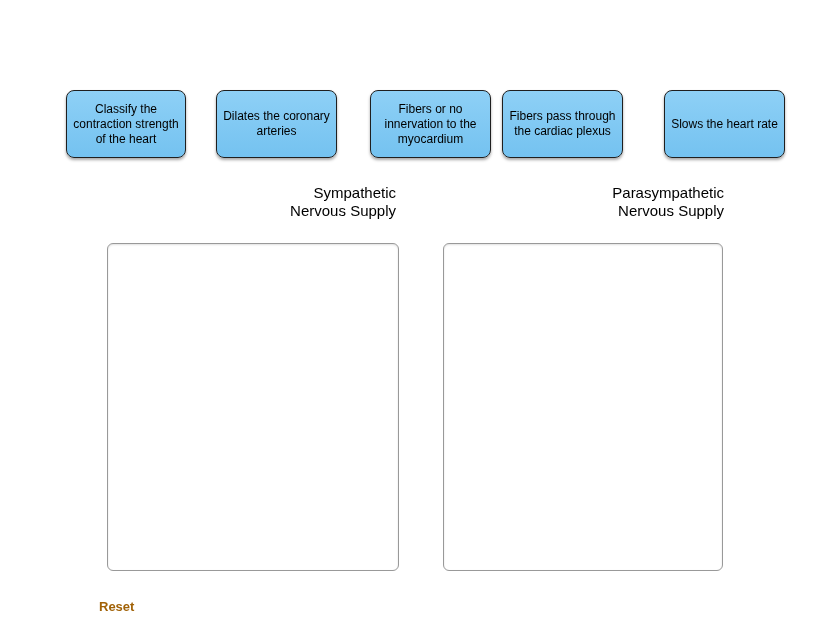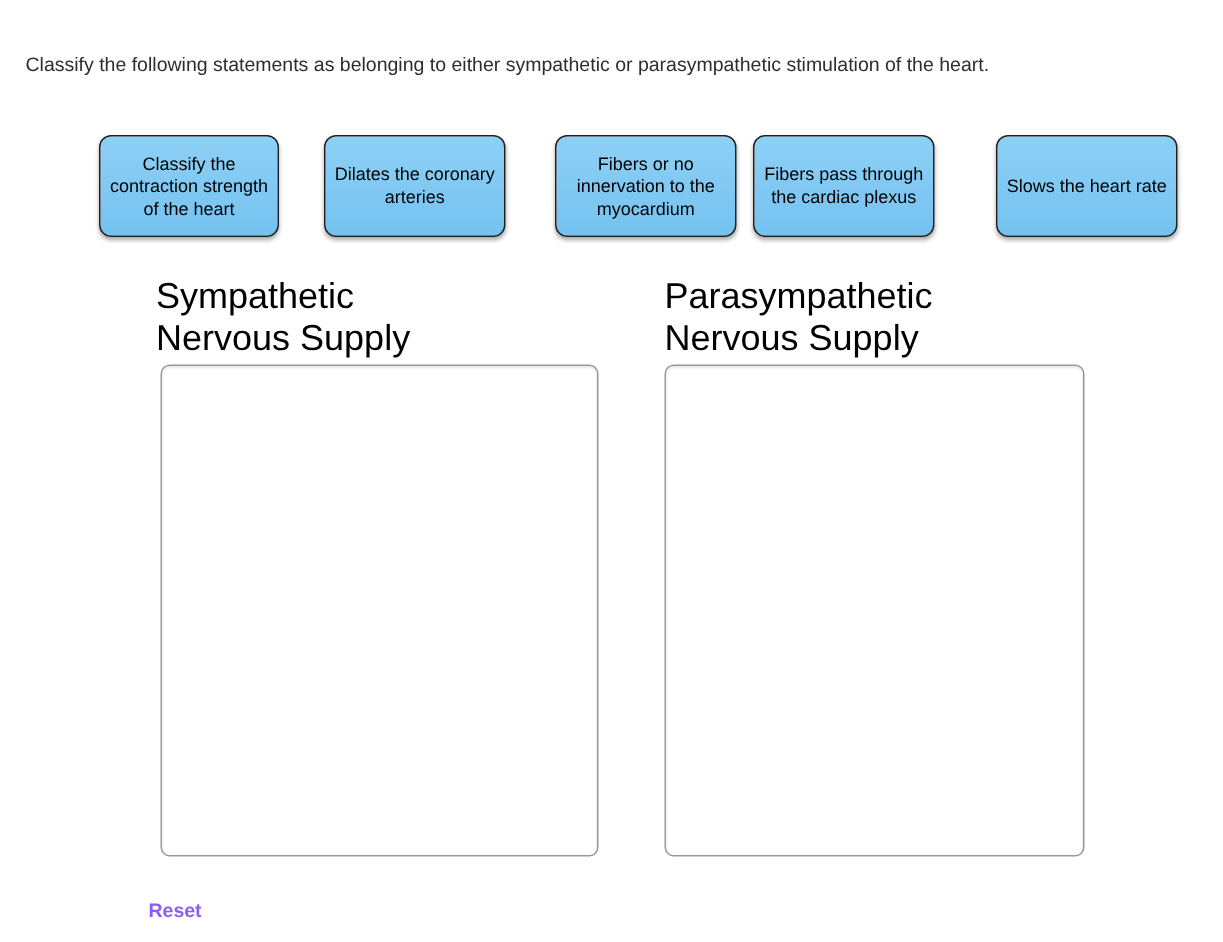--- a/index.html
+++ b/index.html
@@ -40,23 +40,23 @@
   }
   #card-1 { left: 66px;  width: 120px; }
   #card-2 { left: 216px; width: 121px; }
   #card-3 { left: 370px; width: 121px; }
   #card-4 { left: 502px; width: 121px; }
   #card-5 { left: 664px; width: 121px; }
 
   .zone-title {
     position: absolute;
     top: 184px;
-    font-size: 24px;
+    font-size: 15px;
     line-height: 1.18;
-    text-align: left;
+    text-align: right;
     white-space: pre-line;
     color: #000;
   }
   #zone-title-1 { left: 104px; width: 292px; }
   #zone-title-2 { left: 443px; width: 281px; }
 
   .drop-zone {
     position: absolute;
     top: 243px;
     height: 328px;
@@ -68,34 +68,33 @@
   }
   #drop-zone-1 { left: 107px; width: 292px; }
   #drop-zone-2 { left: 443px; width: 280px; }
 
   .reset {
     position: absolute;
     left: 99px;
     top: 599px;
     font-size: 13px;
     font-weight: bold;
-    color: #8b5cf6;
+    color: #a16207;
     background: none;
     border: none;
     padding: 0;
     font-family: "Liberation Sans", sans-serif;
     cursor: pointer;
   }
 </style>
 </head>
 <body>
 
 <div id="stage">
 
-  <p class="prompt">Classify the following statements as belonging to either sympathetic or parasympathetic stimulation of the heart.</p>
 
   <div class="card" id="card-1">Classify the contraction strength of the heart</div>
 
   <div class="card" id="card-2">Dilates the coronary arteries</div>
 
   <div class="card" id="card-3">Fibers or no innervation to the myocardium</div>
 
   <div class="card" id="card-4">Fibers pass through the cardiac plexus</div>
 
   <div class="card" id="card-5">Slows the heart rate</div>

